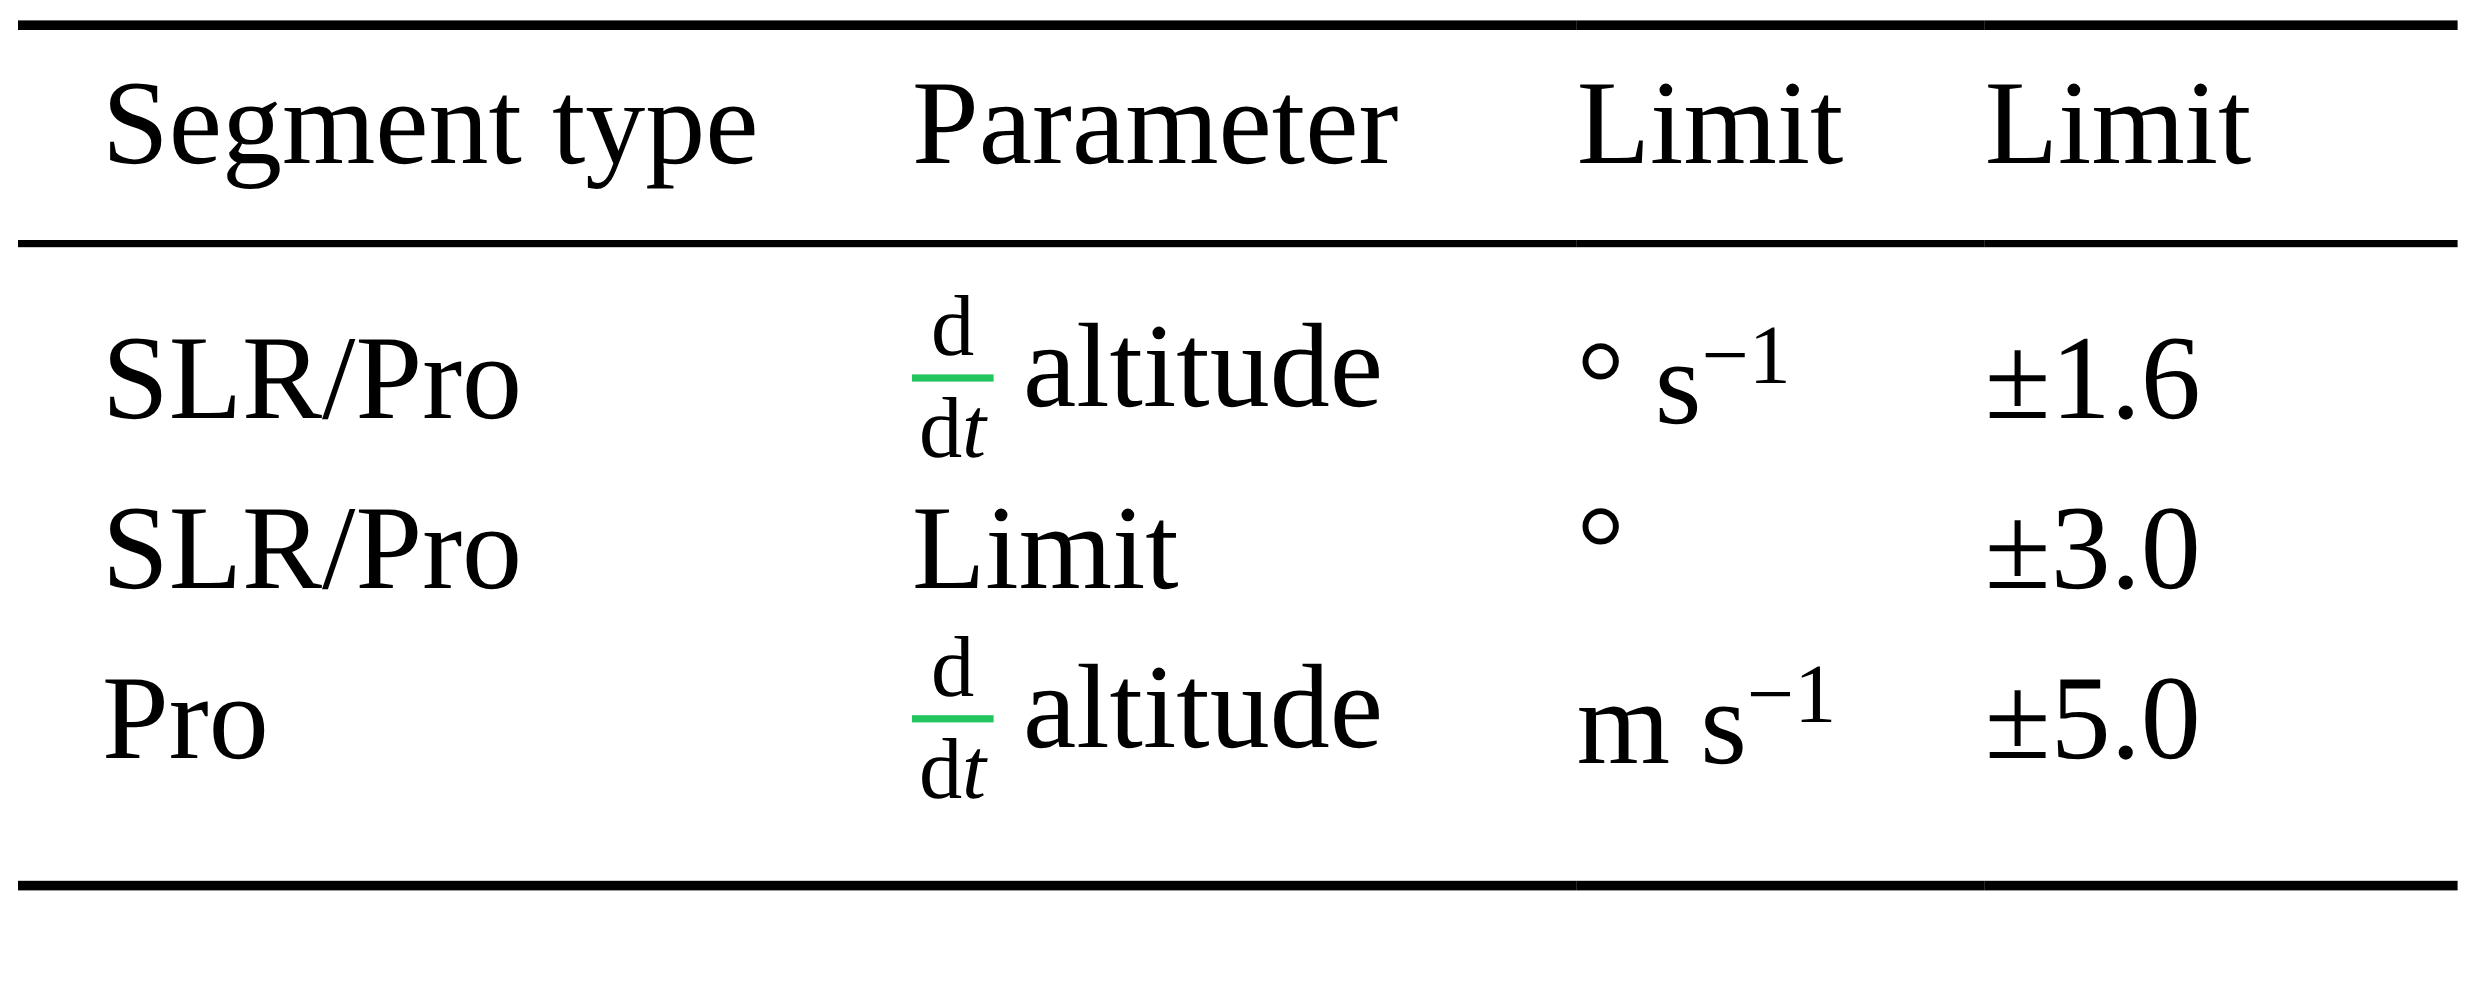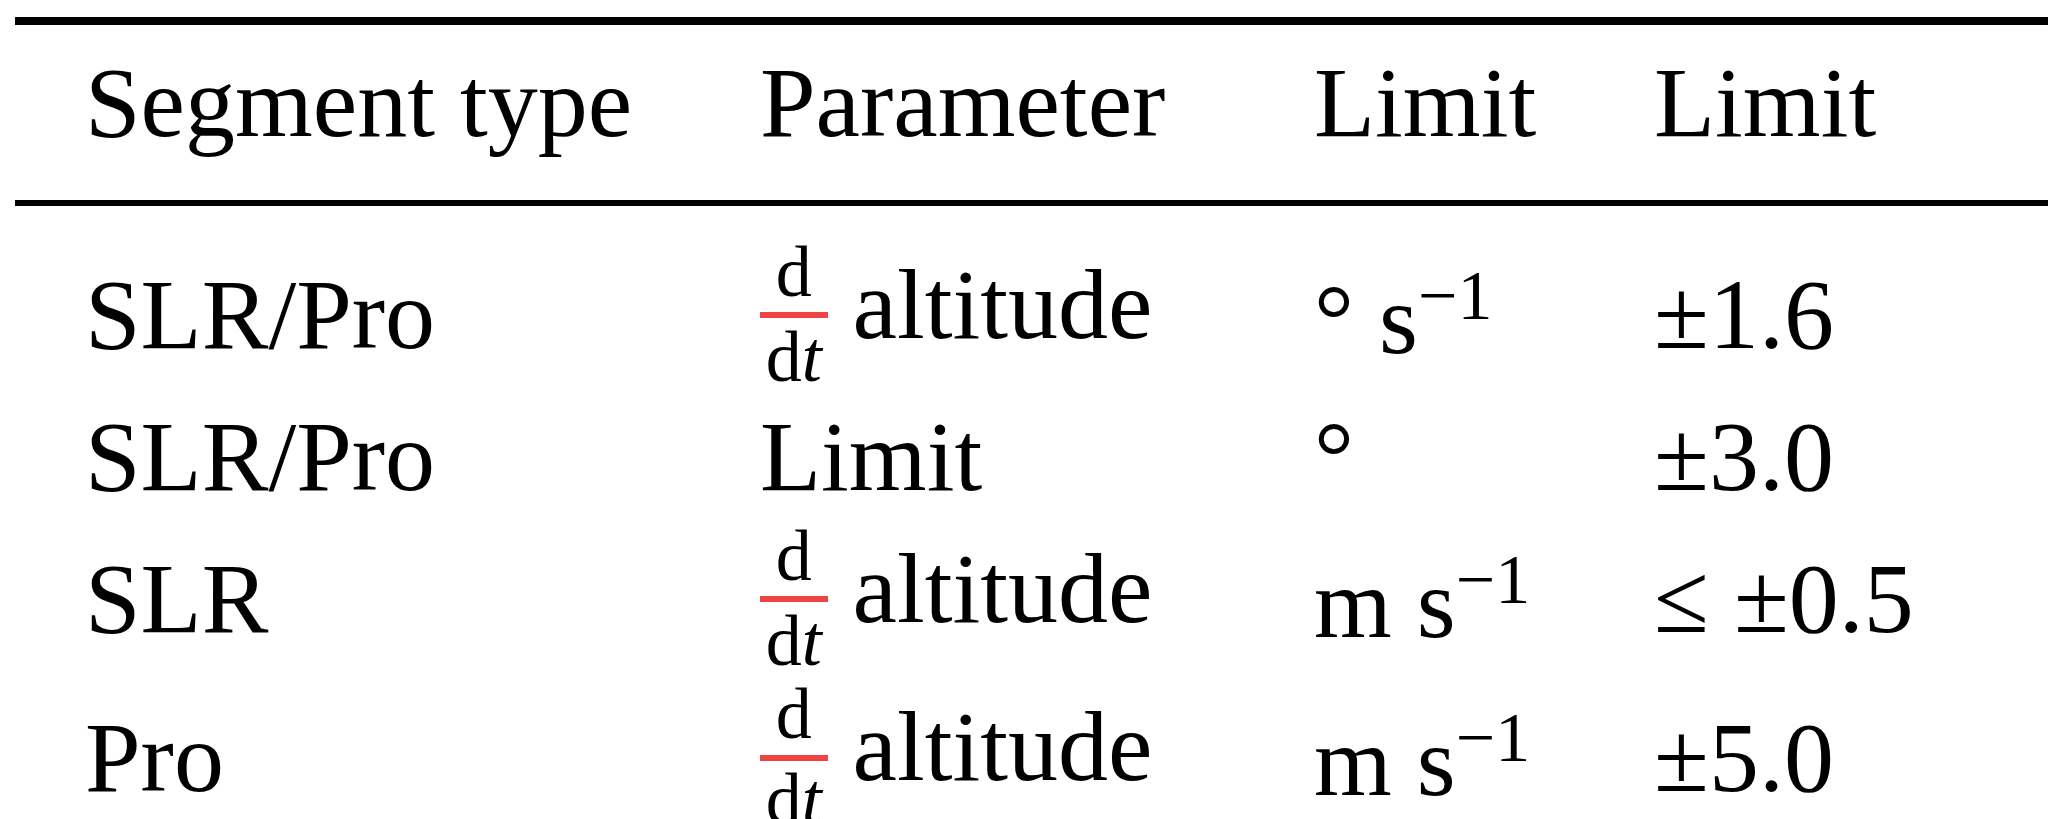--- a/index.html
+++ b/index.html
@@ -62,21 +62,21 @@
   .frac .num {
     display: block;
     font-size: 0.72em;
     line-height: 1.02;
     padding: 0 0.08em 0.04em 0.08em;
   }
   .frac .den {
     display: block;
     font-size: 0.72em;
     line-height: 1.02;
-    border-top: 6px solid #ef4444;
+    border-top: 6px solid #22c55e;
     padding: 0.04em 0.08em 0 0.08em;
   }
   .frac .den i { font-style: italic; }
   
   .sup {
     font-size: 0.7em;
     vertical-align: 0.48em;
     letter-spacing: 0;
   }
   .sup:empty { display: none; }
@@ -110,28 +110,20 @@
         <td class="col-limit">±1.6</td>
       </tr>
       <tr>
         <td class="col-seg">SLR/Pro</td>
         <td>
           <span>Limit</span>
         </td>
         <td><span>°</span></td>
         <td class="col-limit">±3.0</td>
       </tr>
-      <tr>
-        <td class="col-seg">SLR</td>
-        <td>
-          <span class="frac"><span class="num">d</span><span class="den"><span>d</span><i>t</i></span></span><span>altitude</span>
-        </td>
-        <td><span>m s</span><span class="sup">−1</span></td>
-        <td class="col-limit">≤ ±0.5</td>
-      </tr>
       <tr class="last">
         <td class="col-seg">Pro</td>
         <td>
           <span class="frac"><span class="num">d</span><span class="den"><span>d</span><i>t</i></span></span><span>altitude</span>
         </td>
         <td><span>m s</span><span class="sup">−1</span></td>
         <td class="col-limit">±5.0</td>
       </tr>
     </tbody>
   </table>

